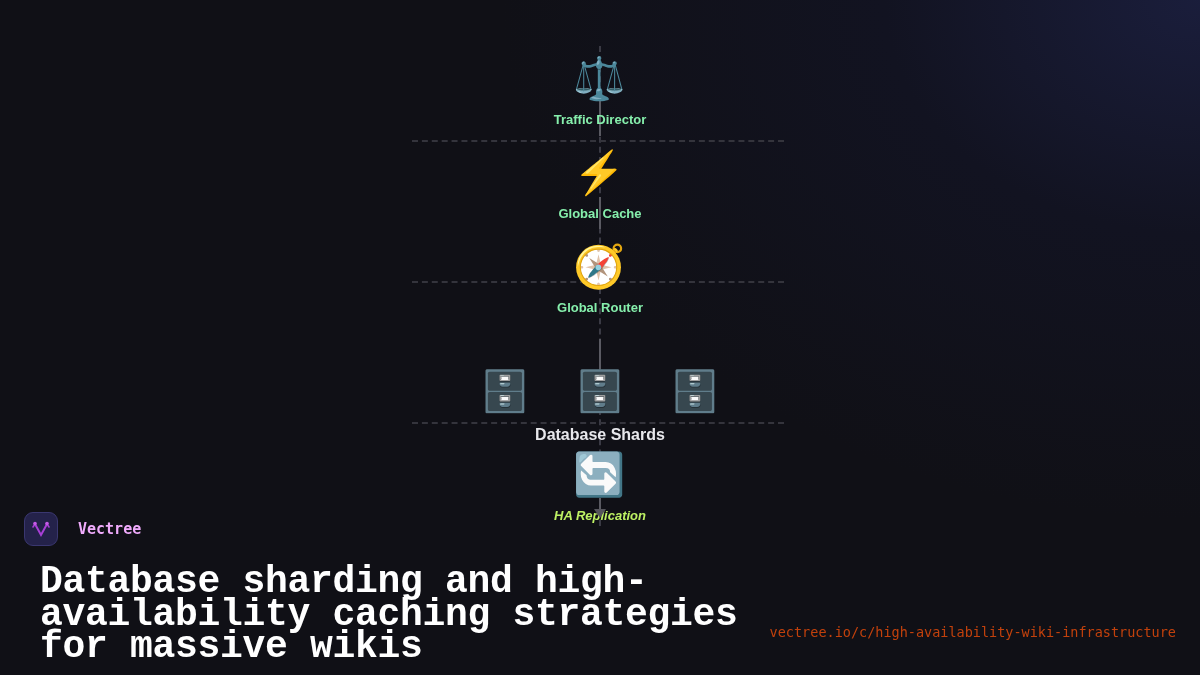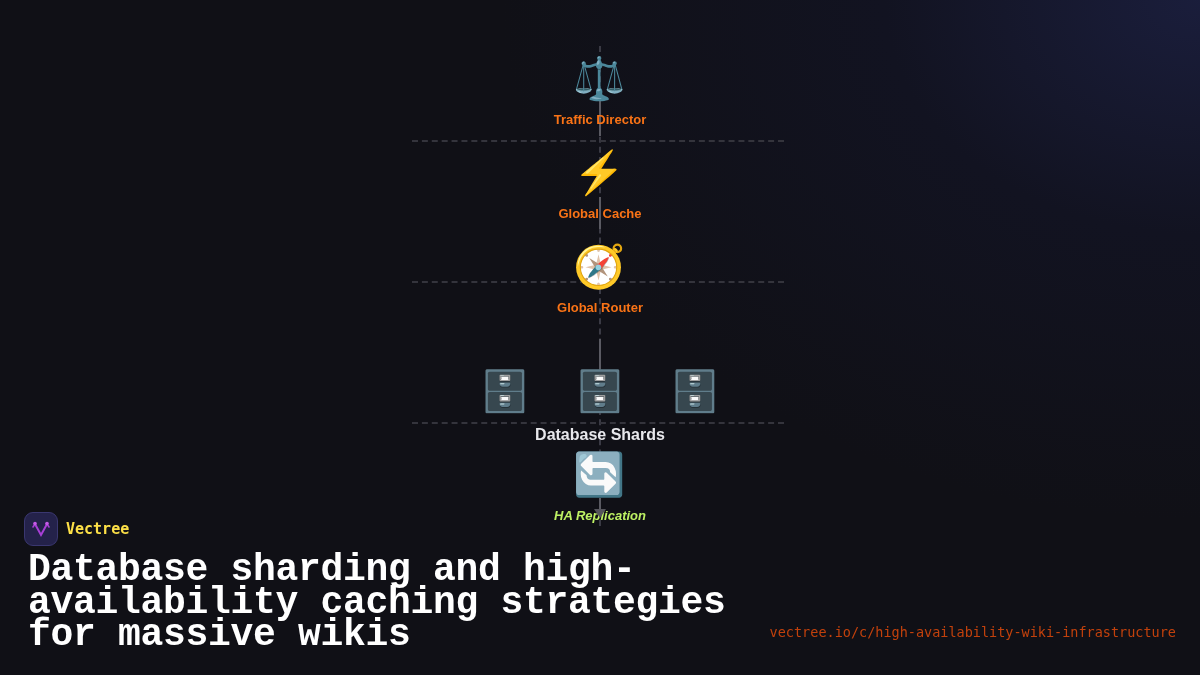--- a/index.html
+++ b/index.html
@@ -24,46 +24,46 @@
     border-top: 2px dashed #34343c;
   }
   .solid-v { position: absolute; left: 599px; width: 2px; background: #5a5a62; }
   .node {
     position: absolute; width: 200px; text-align: center;
     transform: translateX(-50%);
   }
   .node .icon { font-size: 42px; line-height: 50px; height: 50px; display: block; }
   .node .label {
     display: block; margin-top: 8px;
-    font-weight: bold; font-size: 13px; color: #f97316;
+    font-weight: bold; font-size: 13px; color: #86efac;
   }
   .node.dim .label { color: #bef264; font-style: italic; }
   .shards { position: absolute; top: 366px; left: 0; width: 1200px; height: 50px; }
   .shard { position: absolute; font-size: 40px; line-height: 50px; transform: translateX(-50%); }
   .shards-label {
     position: absolute; top: 426px; left: 600px; transform: translateX(-50%);
     font-weight: bold; font-size: 16px; color: #e8e8ec; white-space: nowrap;
   }
   .arrow-down {
     position: absolute; left: 594px; top: 509px; width: 0; height: 0;
     border-left: 6px solid transparent; border-right: 6px solid transparent;
     border-top: 9px solid #55555c;
   }
   .brand { position: absolute; left: 24px; top: 512px; display: flex; align-items: center; }
   .brand-logo {
     width: 34px; height: 34px; border-radius: 9px;
     background: #24224a; border: 1px solid #3a3770;
     display: flex; align-items: center; justify-content: center; box-sizing: border-box;
   }
   .brand-name {
-    margin-left: 8px; font-family: "DejaVu Sans Mono", monospace;
-    font-weight: bold; font-size: 15px; color: #fde047;
+    margin-left: 20px; font-family: "DejaVu Sans Mono", monospace;
+    font-weight: bold; font-size: 15px; color: #f0abfc;
   }
   .title {
-    position: absolute; left: 24px; top: 550px; width: 720px; margin: 4px;
+    position: absolute; left: 24px; top: 550px; width: 720px; margin: 16px;
     font-family: "Liberation Mono", monospace; font-weight: bold;
     font-size: 38px; line-height: 32.5px; color: #ffffff; letter-spacing: -0.3px;
   }
   .url {
     position: absolute; right: 24px; top: 624px;
     font-family: "DejaVu Sans Mono", monospace; font-size: 13.5px; color: #c2410c;
   }
 </style>
 </head>
 <body>

